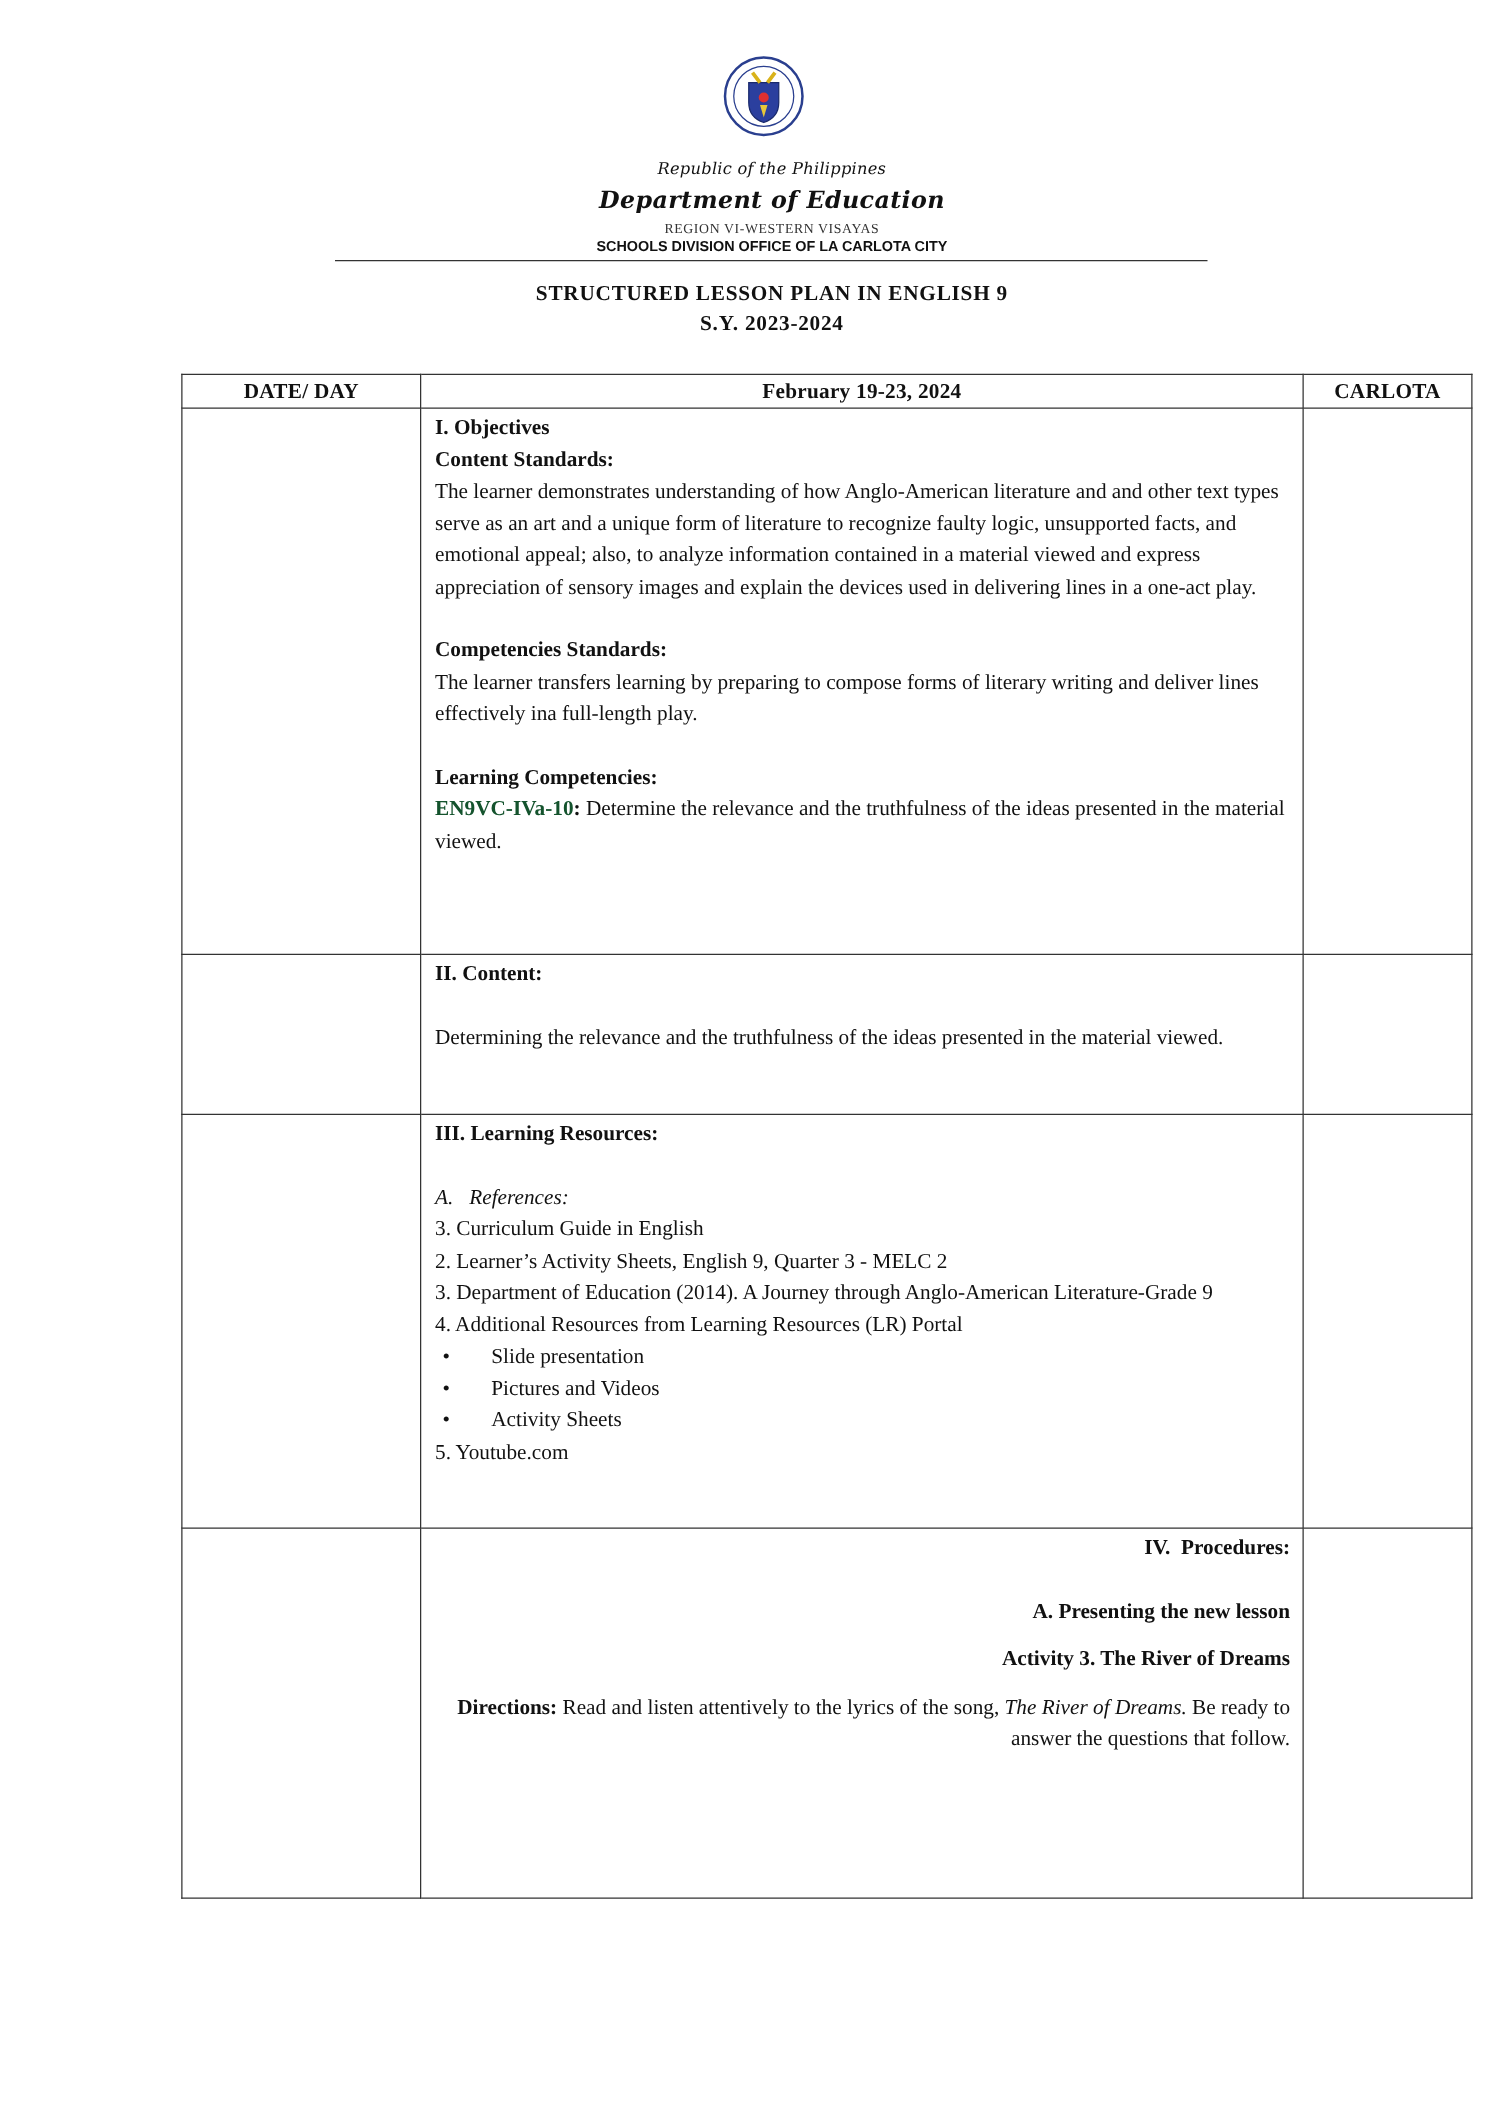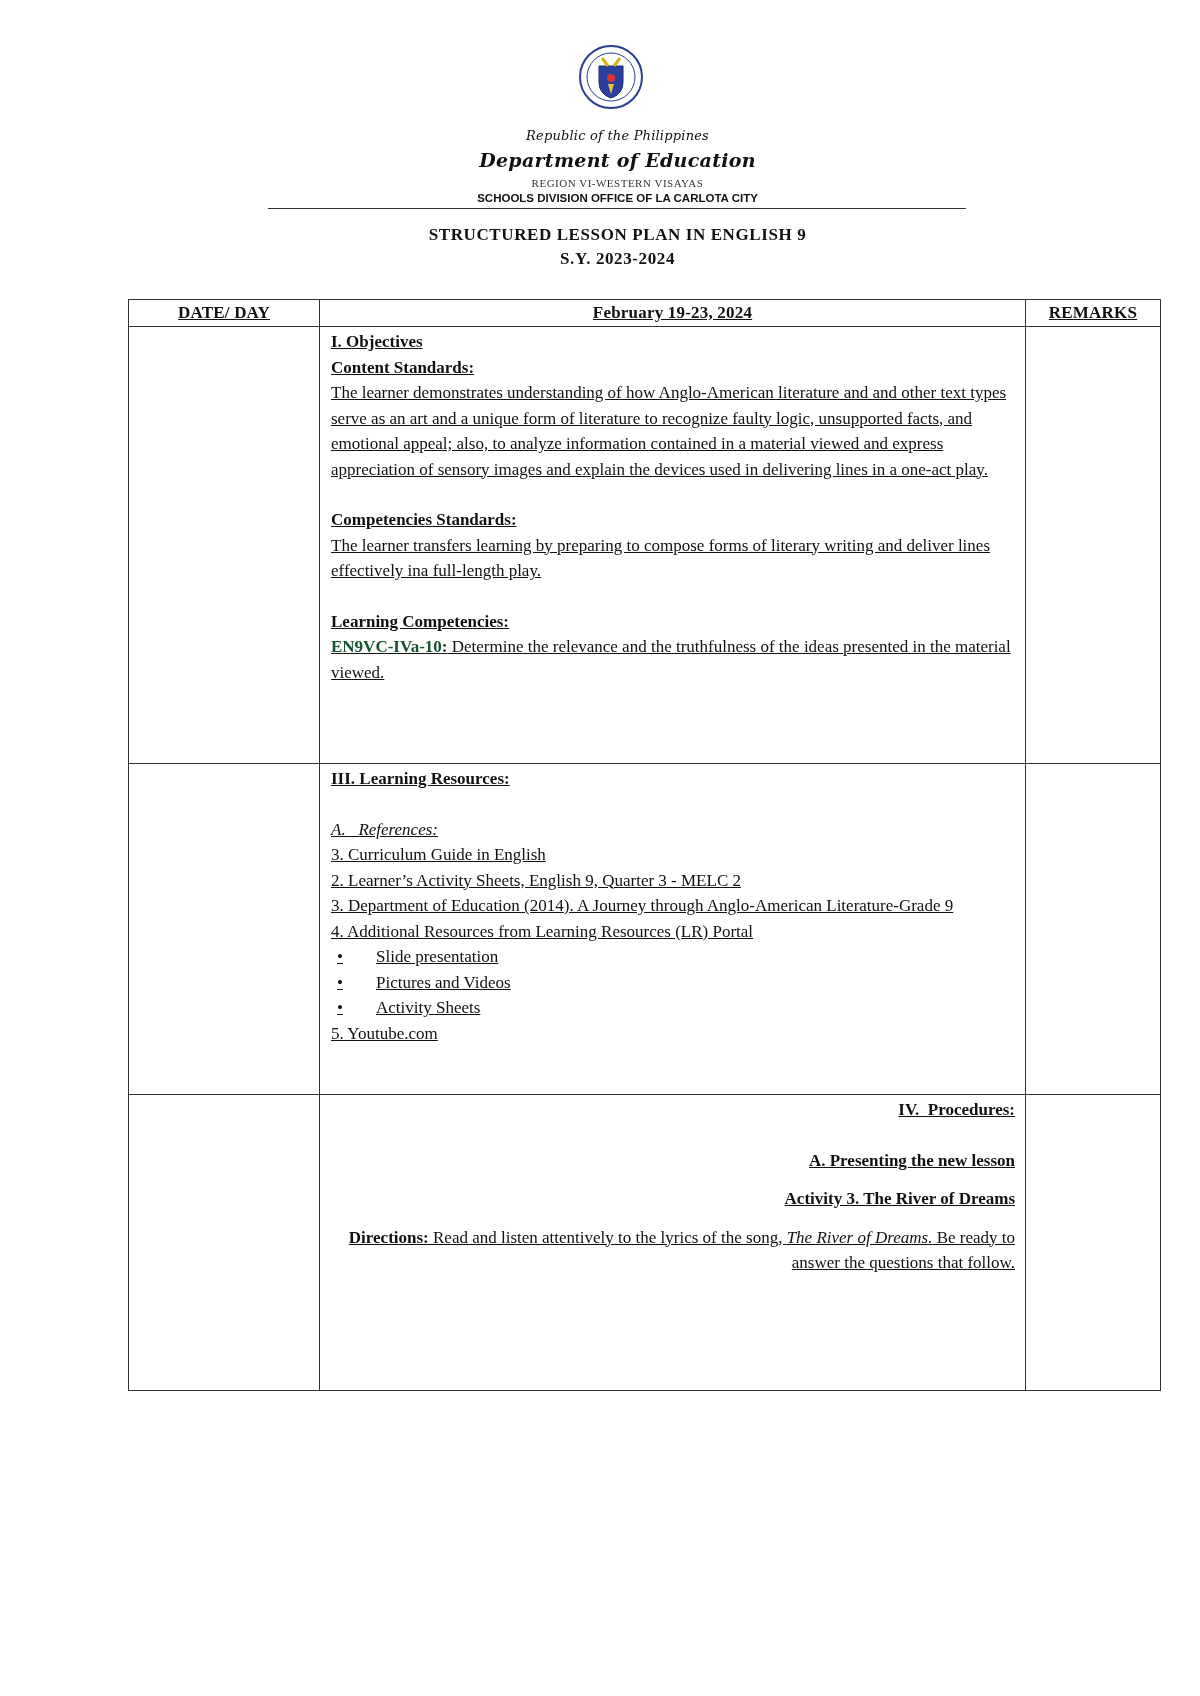--- a/index.html
+++ b/index.html
@@ -12,21 +12,21 @@
   .lh-republic { top: 128px; font-family: "DejaVu Serif", serif; font-size: 13px; font-style: italic; letter-spacing: 0.2px; }
   .lh-deped { top: 149px; font-family: "DejaVu Serif", serif; font-size: 19px; font-weight: bold; font-style: italic; letter-spacing: 0.3px; }
   .lh-region { top: 177px; font-family: "Liberation Serif", serif; font-size: 11px; letter-spacing: 0.5px; color: #333; }
   .lh-division { top: 192px; font-family: "Liberation Sans", sans-serif; font-size: 11.5px; font-weight: bold; }
   .rule { position: absolute; left: 268px; top: 208px; width: 698px; height: 0; border-top: 1.5px solid #333; }
 
   .title { position: absolute; left: 0; width: 1235px; text-align: center; font-weight: bold; font-size: 17px; letter-spacing: 0.6px; }
   .title-1 { top: 225px; }
   .title-2 { top: 249px; }
 
-  table.plan { position: absolute; left: 128px; top: 299px; border-collapse: collapse; width: 1032px; table-layout: fixed; text-decoration: underline; }
+  table.plan { position: absolute; left: 145px; top: 299px; border-collapse: collapse; width: 1032px; table-layout: fixed; }
   table.plan td, table.plan th { border: 1.5px solid #333; vertical-align: top; padding: 0; }
   table.plan th { font-size: 17px; font-weight: bold; height: 26px; text-align: center; vertical-align: middle; letter-spacing: 0.2px; }
   col.c1 { width: 191px; } col.c2 { width: 706px; } col.c3 { width: 135px; }
 
   .cell { padding: 2px 10px 0 11px; font-size: 17px; line-height: 25.5px; }
   .b { font-weight: bold; }
   .i { font-style: italic; }
   .red { color: #14532d; font-weight: bold; }
   .gap { height: 25px; }
   .gap-s { height: 13px; }
@@ -61,41 +61,52 @@
 <table class="plan">
   <colgroup>
       <col class="c1">
       <col class="c2">
       <col class="c3">
     </colgroup>
   <tbody>
       <tr>
     <th>DATE/ DAY</th>
     <th>February 19-23, 2024</th>
-    <th>REMARKS</th>
+    <th>CARLOTA</th>
   </tr>
 
   <tr class="r1">
     <td></td>
     <td>
       <div class="cell">
         <div class="b">I. Objectives</div>
         <div class="b">Content Standards:</div>
         <div>The learner demonstrates understanding of how Anglo-American literature and and other text types serve as an art and a unique form of literature to recognize faulty logic, unsupported facts, and emotional appeal; also, to analyze information contained in a material viewed and express appreciation of sensory images and explain the devices used in delivering lines in a one-act play.</div>
         <div class="gap"></div>
         <div class="b">Competencies Standards:</div>
         <div>The learner transfers learning by preparing to compose forms of literary writing and deliver lines effectively ina full-length play.</div>
         <div class="gap"></div>
         <div class="b">Learning Competencies:</div>
         <div><span class="red">EN9VC-IVa-10</span><span class="b">:</span><span> Determine the relevance and the truthfulness of the ideas presented in the material viewed.</span></div>
       </div>
     </td>
     <td></td>
   </tr>
 
+  <tr class="r2">
+    <td></td>
+    <td>
+      <div class="cell">
+        <div class="b">II. Content:</div>
+        <div class="gap"></div>
+        <div>Determining the relevance and the truthfulness of the ideas presented in the material viewed.</div>
+      </div>
+    </td>
+    <td></td>
+  </tr>
 
   <tr class="r3">
     <td></td>
     <td>
       <div class="cell">
         <div class="b">III. Learning Resources:</div>
         <div class="gap"></div>
         <div class="i" style="white-space:pre">A.   References:</div>
         <div>3. Curriculum Guide in English</div>
         <div>2. Learner’s Activity Sheets, English 9, Quarter 3 - MELC 2</div>

